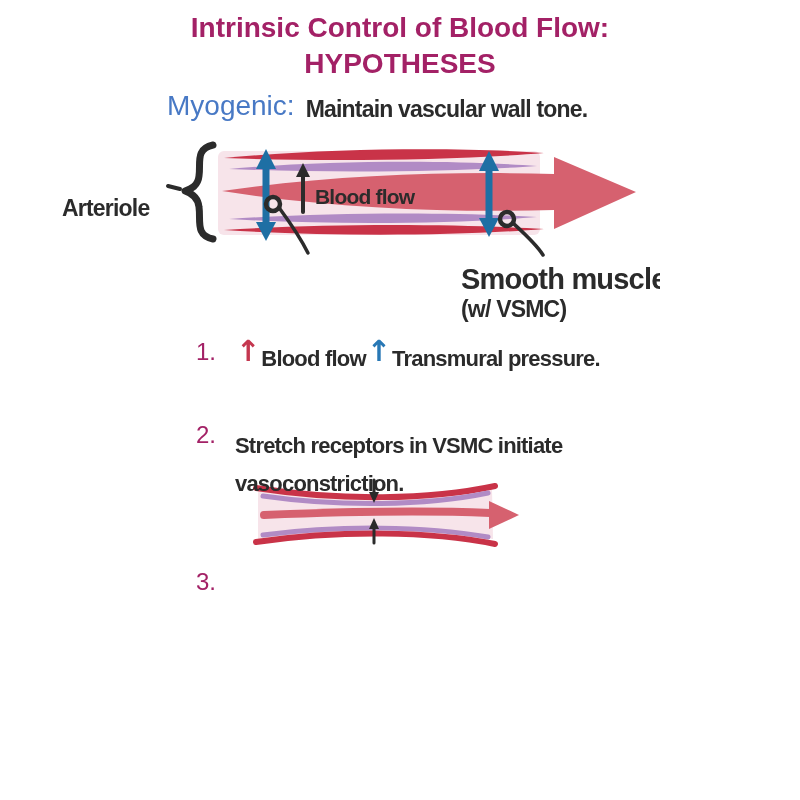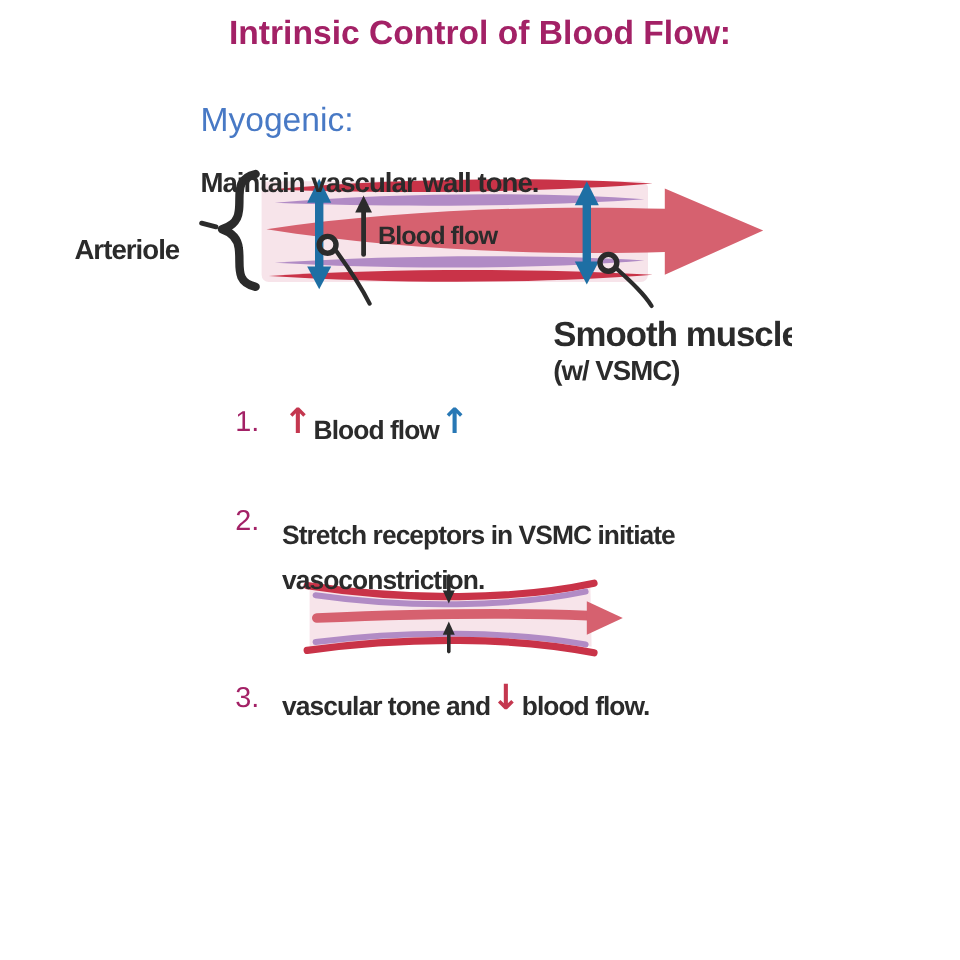--- a/index.html
+++ b/index.html
@@ -15,21 +15,21 @@
   .f-ink{fill:var(--ink);}
   .s-red{stroke:var(--vessel_red);fill:none;stroke-linecap:round;}
   .s-purple{stroke:var(--muscle_purple);fill:none;stroke-linecap:round;}
   .s-rose{stroke:var(--blood_rose);fill:none;stroke-linecap:round;}
   .s-blue{stroke:var(--pressure_blue);fill:none;stroke-linecap:round;}
   .s-ink{stroke:var(--ink);fill:none;stroke-linecap:round;stroke-linejoin:round;}
 
   
   .title{position:absolute;top:10px;left:0;width:800px;text-align:center;
          color:var(--title_magenta);font-weight:bold;font-size:28px;line-height:36px;}
-  .subtitle{position:absolute;top:84px;left:167px;display:flex;align-items:flex-start;gap:11px;flex-direction:column;}
+  .subtitle{position:absolute;top:84px;left:167px;display:flex;align-items:flex-end;gap:11px;}
   .term{color:var(--myogenic_blue);font-size:28px;font-weight:normal;}
   .hw{font-family:Liberation Sans, sans-serif;font-weight:bold;letter-spacing:-0.8px;
       color:var(--ink);font-size:22px;line-height:26px;margin-top:12px;}
   .label{position:absolute;white-space:nowrap;}
 
   
   .lbl-arteriole{left:62px;top:183px;font-size:23px;}
   .lbl-bloodflow{left:315px;top:172px;font-size:21px;}
   .lbl-transmural{left:177px;top:254px;font-size:23px;}
   .lbl-smooth1{left:461px;top:254px;font-size:29px;}
@@ -107,53 +107,50 @@
       <polygon points="374,503 369,492 379,492" class="f-ink"></polygon>
     </g>
     <g>
       <line x1="374" y1="543" x2="374" y2="529" class="s-ink" stroke-width="3"></line>
       <polygon points="374,518 369,529 379,529" class="f-ink"></polygon>
     </g>
   </svg>
 
   <div class="title">
     <div>Intrinsic Control of Blood Flow:</div>
+    <div>HYPOTHESES</div>
   </div>
 
   <div class="subtitle">
     <span class="term">Myogenic:</span>
     <span class="hw" style="font-size:23px;">Maintain vascular wall tone.</span>
   </div>
 
   <div class="label hw lbl-arteriole">Arteriole</div>
   <div class="label hw lbl-bloodflow">Blood flow</div>
   <div class="label hw lbl-smooth1">Smooth muscle</div>
   <div class="label hw lbl-smooth2">(w/ VSMC)</div>
 
   <div class="item item1">
     <span class="num">1.</span>
     <span class="row">
       <span class="glyph-arrow glyph-red">↑</span>
       <span class="hw">Blood flow</span>
       <span class="glyph-arrow glyph-blue">↑</span>
+      <span class="hw">Transmural pressure.</span>
     </span>
   </div>
 
   <div class="item item2">
     <span class="num">2.</span>
     <span>
       <div class="hw">Stretch receptors in VSMC initiate</div>
       <div class="hw">vasoconstriction.</div>
     </span>
   </div>
 
   <div class="item item3">
     <span class="num">3.</span>
     <span>
-      <div class="row">
-        <span class="hw">vascular tone and</span>
-        <span class="glyph-arrow glyph-red">↓</span>
-        <span class="hw">blood flow.</span>
-      </div>
     </span>
   </div>
 
 </div>
 
 </body></html>

